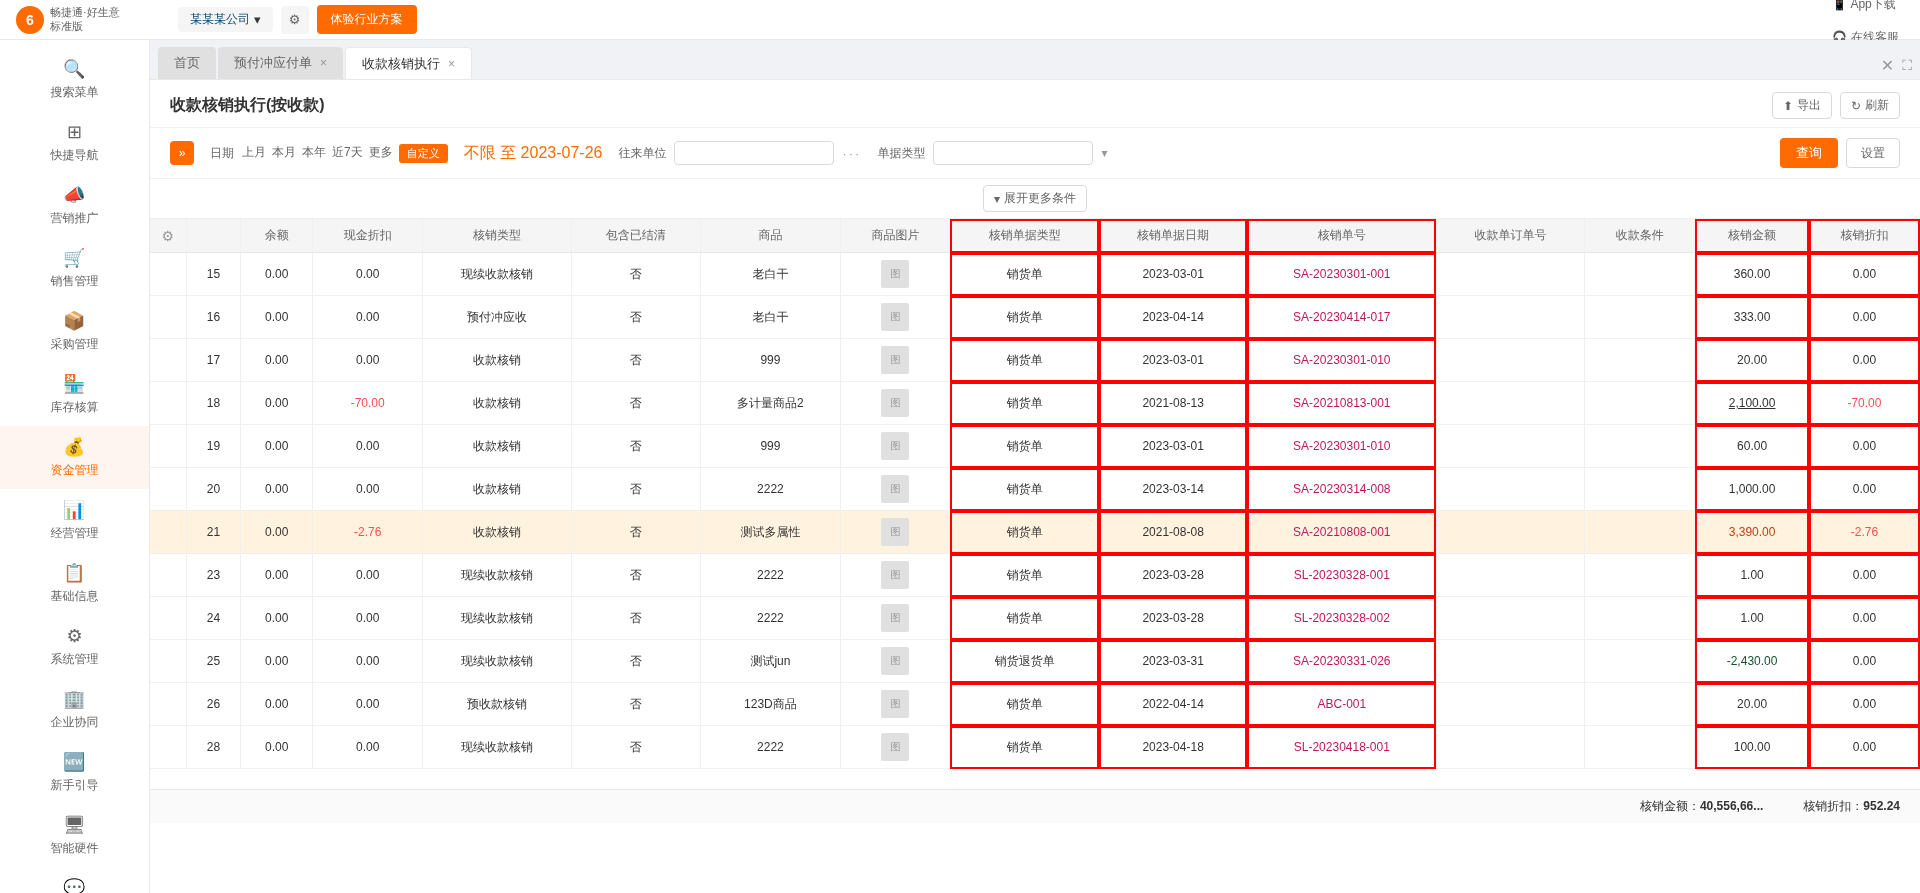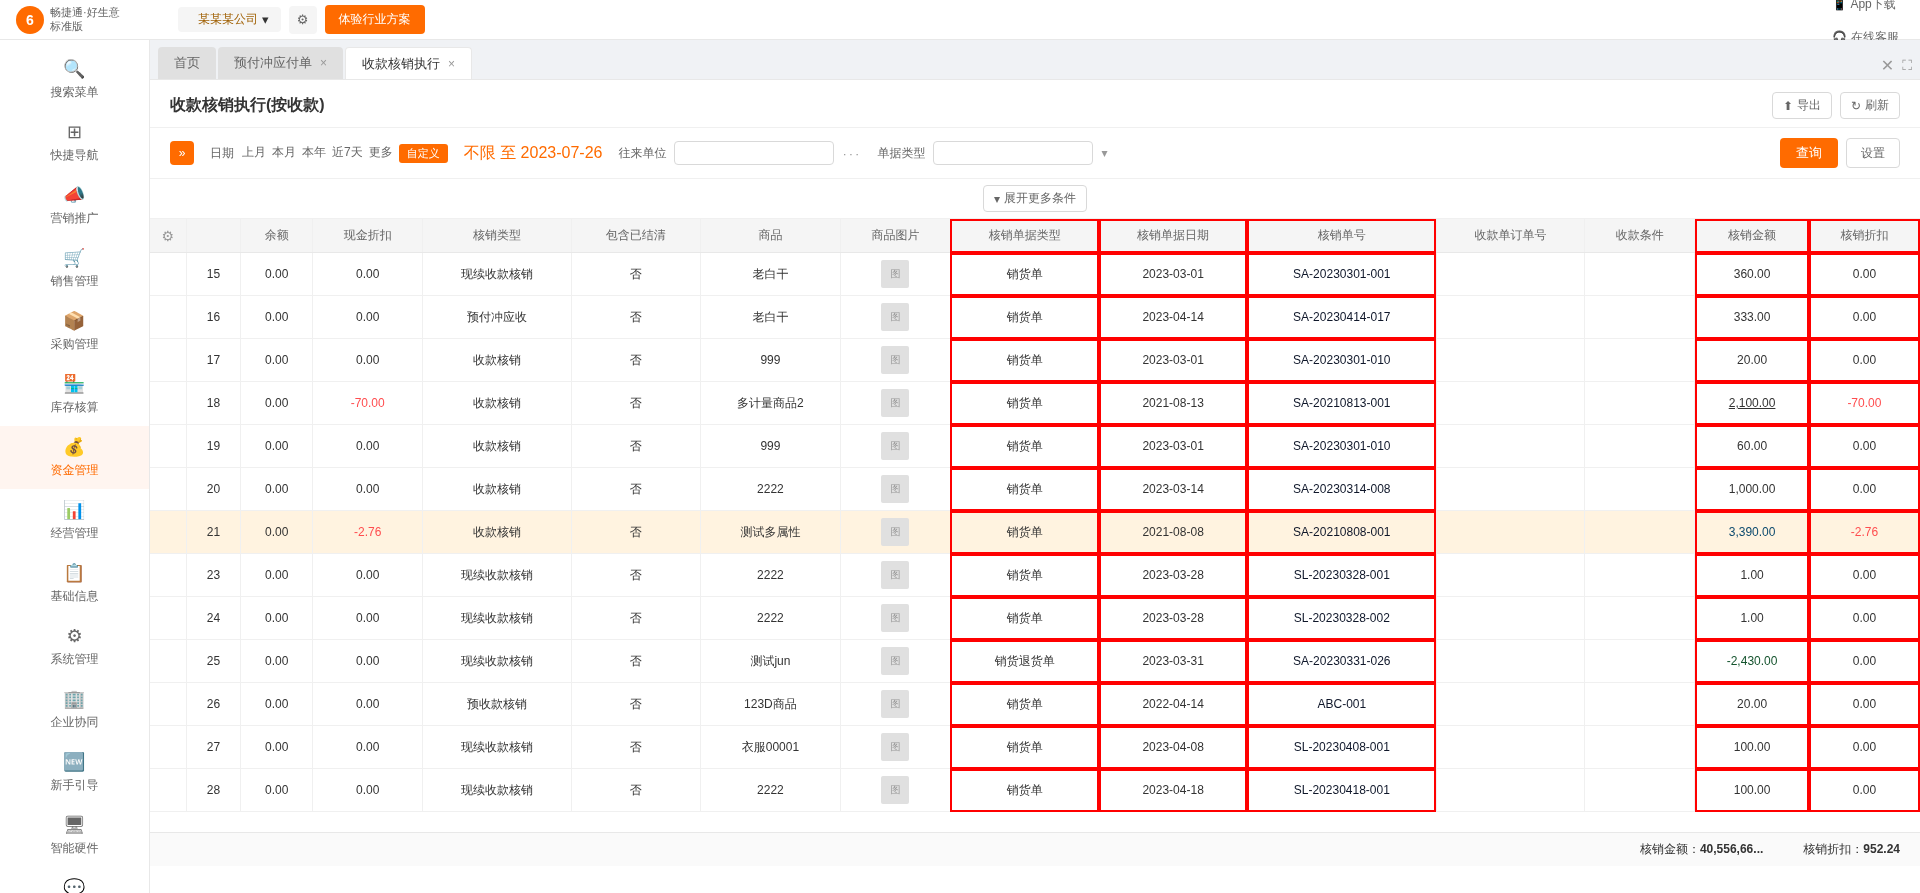--- a/index.html
+++ b/index.html
@@ -5,21 +5,21 @@
     * { box-sizing: border-box; margin: 0; padding: 0; }
     body { font-family: 'Microsoft YaHei', Arial, sans-serif; font-size: 13px; background: #f5f5f5; color: #333; overflow: hidden; height: 893px; }
 
     
     .top-bar { height: 40px; background: #fff; display: flex; align-items: center; padding: 0 16px; border-bottom: 1px solid #e8e8e8; gap: 12px; }
     .logo-area { display: flex; align-items: center; gap: 6px; width: 150px; }
     .logo-icon { width: 28px; height: 28px; background: #ff6b00; border-radius: 50%; display: flex; align-items: center; justify-content: center; color: white; font-size: 14px; font-weight: bold; }
     .logo-text { font-size: 11px; color: #666; line-height: 1.2; }
     .top-bar-mid { flex: 1; display: flex; align-items: center; gap: 8px; }
     .company-selector { display: flex; align-items: center; gap: 4px; background: #f5f5f5; padding: 4px 12px; border-radius: 4px; cursor: pointer; }
-    .company-name { color: #a16207; font-size: 12px; margin-left: 8px; }
+    .company-name { color: #0c4a6e; font-size: 12px; }
     .gear-btn { width: 28px; height: 28px; border-radius: 4px; background: #f5f5f5; display: flex; align-items: center; justify-content: center; cursor: pointer; color: #666; }
     .trial-btn { background: #ff6b00; color: white; border: none; padding: 6px 14px; border-radius: 4px; cursor: pointer; font-size: 12px; }
     .top-bar-right { display: flex; gap: 16px; color: #666; font-size: 12px; flex-direction: column; }
     .badge { background: #ff4d4f; color: white; border-radius: 8px; padding: 0 5px; font-size: 10px; margin-left: 2px; }
 
     
     .app-layout { display: flex; height: calc(893px - 40px); }
 
     
     .sidebar { width: 150px; background: #fff; border-right: 1px solid #e8e8e8; display: flex; flex-direction: column; padding-top: 8px; overflow-y: auto; }
@@ -63,21 +63,21 @@
     .expand-more-btn { color: #666; font-size: 12px; cursor: pointer; display: flex; align-items: center; gap: 4px; border: 1px solid #d9d9d9; background: #fff; padding: 4px 10px; border-radius: 4px; }
 
     
     .table-container { overflow: auto; padding: 0 0 20px; }
     table { width: 100%; border-collapse: collapse; font-size: 12px; }
     thead tr { background: #f5f5f5; }
     thead th { padding: 8px 10px; text-align: center; color: #666; font-weight: normal; border-bottom: 1px solid #e8e8e8; border-right: 1px solid #f0f0f0; white-space: nowrap; position: sticky; top: 0; background: #f5f5f5; z-index: 1; }
     tbody tr { border-bottom: 1px solid #f0f0f0; }
     tbody tr.highlight { background: #fff3e0; }
     td { padding: 7px 10px; text-align: center; border-right: 1px solid #f0f0f0; white-space: nowrap; }
-    td.link { color: #0f172a; cursor: pointer; }
+    td.link { color: #be185d; cursor: pointer; }
     .col-gear { width: 36px; }
     .settings-icon-btn { background: none; border: none; cursor: pointer; color: #999; font-size: 14px; }
 
     
     .table-footer { padding: 8px 20px; background: #fafafa; border-top: 1px solid #e8e8e8; display: flex; justify-content: flex-end; gap: 40px; font-size: 12px; color: #333; }
 
     
     ::-webkit-scrollbar { width: 6px; height: 6px; }
     ::-webkit-scrollbar-track { background: #f1f1f1; }
     ::-webkit-scrollbar-thumb { background: #ccc; border-radius: 3px; }
@@ -401,21 +401,21 @@
     <td>否</td>
     <td>测试多属性</td>
     <td>
     <div style="width:28px;height:28px;background:#e0e0e0;margin:auto;border-radius:2px;display:flex;align-items:center;justify-content:center;font-size:10px;color:#999;">图</div>
   </td>
     <td style="outline:2px solid red;outline-offset:-2px;">销货单</td>
     <td style="outline:2px solid red;outline-offset:-2px;">2021-08-08</td>
     <td class="link" style="outline:2px solid red;outline-offset:-2px;">SA-20210808-001</td>
     <td></td>
     <td></td>
-    <td style="color:#0c4a6e;outline:2px solid red;outline-offset:-2px;">3,390.00</td>
+    <td style="color:#c2410c;outline:2px solid red;outline-offset:-2px;">3,390.00</td>
     <td style="color:#ff4d4f;outline:2px solid red;outline-offset:-2px;">-2.76</td>
   </tr>
                 <tr>
     <td></td>
     <td>23</td>
     <td>0.00</td>
     <td style="">0.00</td>
     <td>现续收款核销</td>
     <td>否</td>
     <td>2222</td>
@@ -478,39 +478,20 @@
     <td>123D商品</td>
     <td>
     <div style="width:28px;height:28px;background:#e0e0e0;margin:auto;border-radius:2px;display:flex;align-items:center;justify-content:center;font-size:10px;color:#999;">图</div>
   </td>
     <td style="outline:2px solid red;outline-offset:-2px;">销货单</td>
     <td style="outline:2px solid red;outline-offset:-2px;">2022-04-14</td>
     <td class="link" style="outline:2px solid red;outline-offset:-2px;">ABC-001</td>
     <td></td>
     <td></td>
     <td style="outline:2px solid red;outline-offset:-2px;">20.00</td>
-    <td style="outline:2px solid red;outline-offset:-2px;">0.00</td>
-  </tr>
-                <tr>
-    <td></td>
-    <td>27</td>
-    <td>0.00</td>
-    <td style="">0.00</td>
-    <td>现续收款核销</td>
-    <td>否</td>
-    <td>衣服00001</td>
-    <td>
-    <div style="width:28px;height:28px;background:#e0e0e0;margin:auto;border-radius:2px;display:flex;align-items:center;justify-content:center;font-size:10px;color:#999;">图</div>
-  </td>
-    <td style="outline:2px solid red;outline-offset:-2px;">销货单</td>
-    <td style="outline:2px solid red;outline-offset:-2px;">2023-04-08</td>
-    <td class="link" style="outline:2px solid red;outline-offset:-2px;">SL-20230408-001</td>
-    <td></td>
-    <td></td>
-    <td style="outline:2px solid red;outline-offset:-2px;">100.00</td>
     <td style="outline:2px solid red;outline-offset:-2px;">0.00</td>
   </tr>
                 <tr>
     <td></td>
     <td>28</td>
     <td>0.00</td>
     <td style="">0.00</td>
     <td>现续收款核销</td>
     <td>否</td>
     <td>2222</td>

